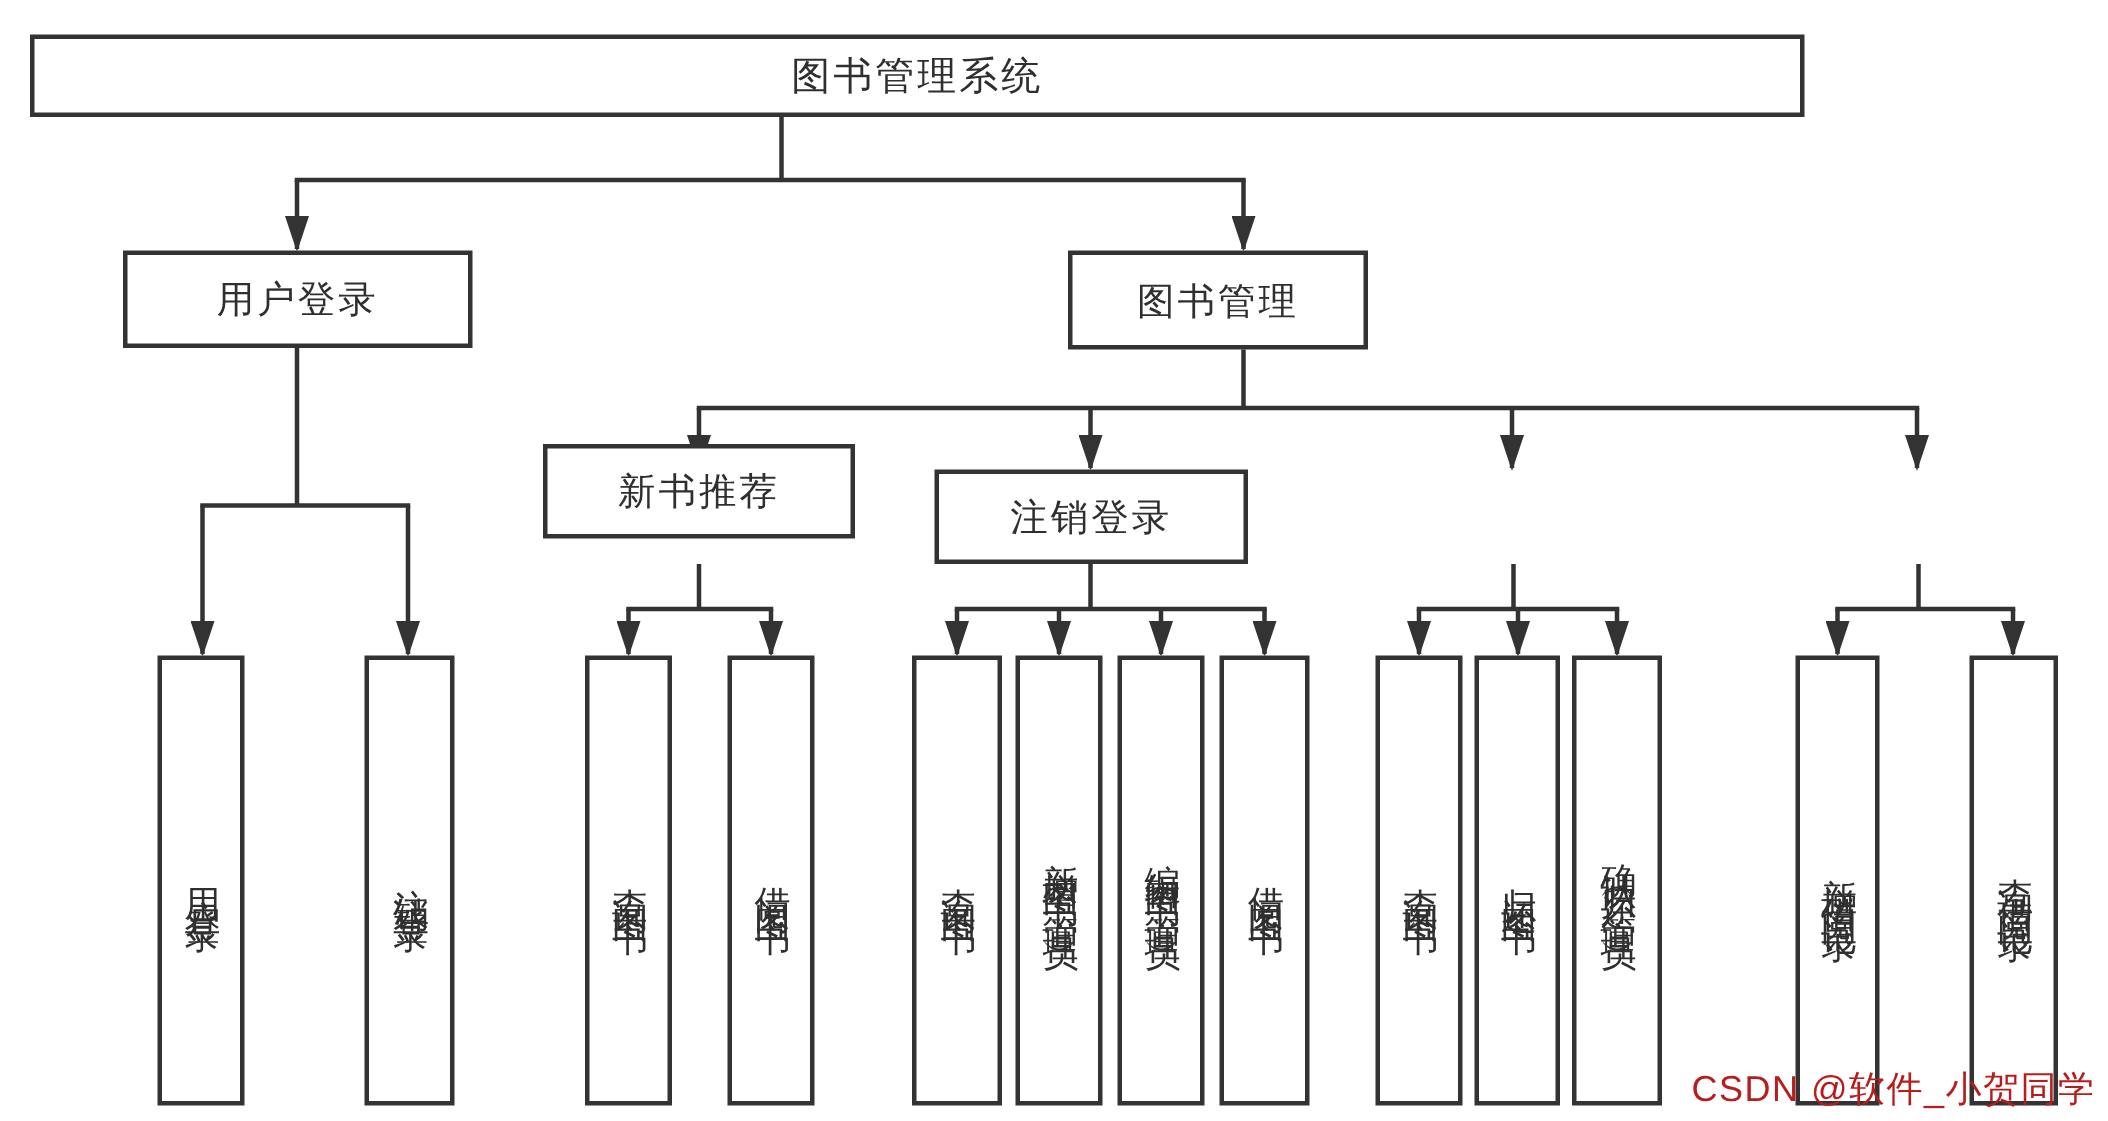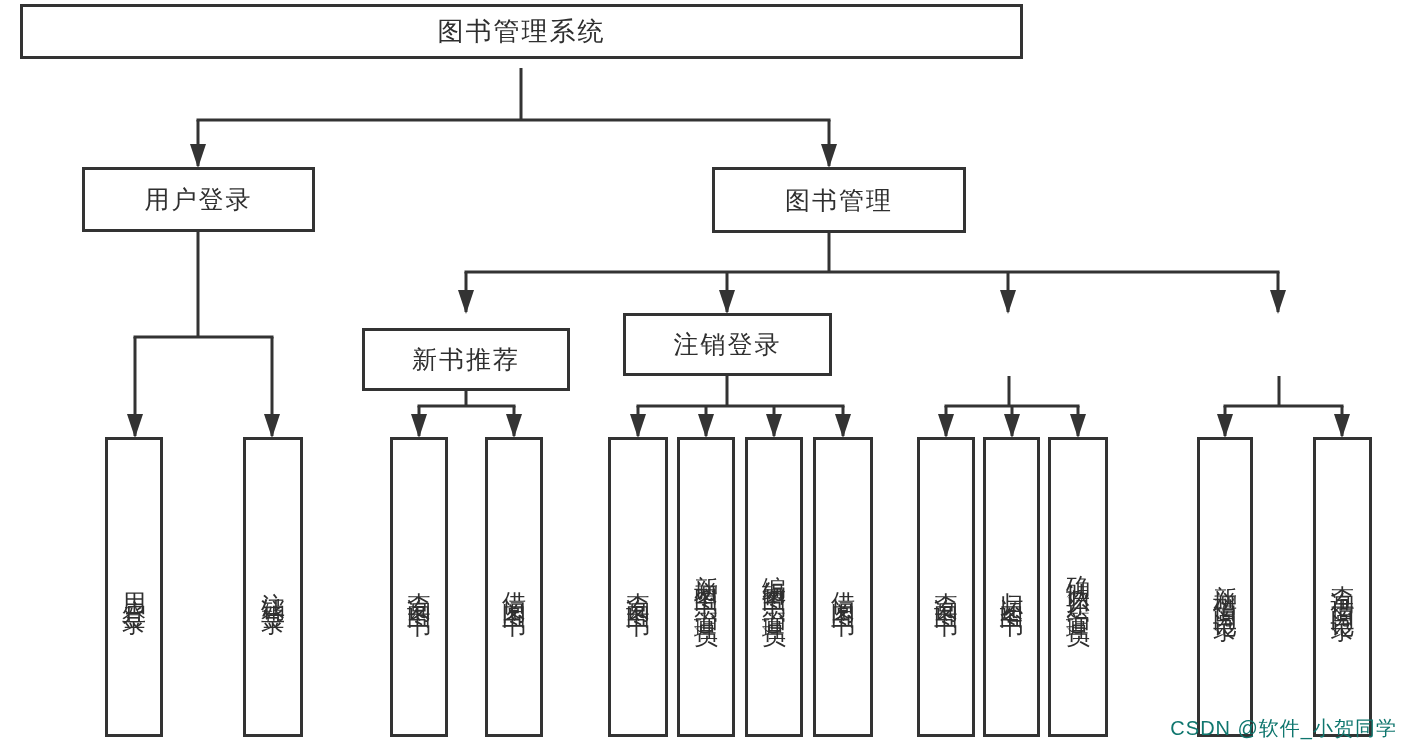--- a/index.html
+++ b/index.html
@@ -29,22 +29,22 @@
     text-orientation:mixed;
     font-size:24px;
     letter-spacing:7px;
     line-height:1;
     padding:8px 0;
     white-space:normal;
   }
   .watermark{
     position:absolute;
     right:8px;bottom:5px;
-    font-size:20px;
-    color:#0f766e;
+    font-size:24px;
+    color:#b91c1c;
     letter-spacing:1px;
     z-index:5;
     white-space:nowrap;
     text-align:right;
   }
 </style>
 </head>
 <body>
 
 <div class="canvas">
@@ -97,26 +97,26 @@
       <line x1="1078" y1="406" x2="1078" y2="436" marker-end="url(#arw)"></line>
     </g>
     <g stroke="#333333" stroke-width="3" fill="none">
       <path d="M1279,376 V406"></path>
       <path d="M1223.5,406 H1343.5"></path>
       <line x1="1225" y1="406" x2="1225" y2="436" marker-end="url(#arw)"></line>
       <line x1="1342" y1="406" x2="1342" y2="436" marker-end="url(#arw)"></line>
     </g>
   </svg>
 
-  <div class="box title-box" style="left:20px;top:4px;width:1003px;height:55px;">图书管理系统</div>
+  <div class="box title-box" style="left:20px;top:23px;width:1183px;height:55px;">图书管理系统</div>
 
   <div class="box" style="left:82px;top:167px;width:233px;height:65px;">用户登录</div>
-  <div class="box" style="left:712px;top:167px;width:254px;height:66px;">图书管理</div>
+  <div class="box" style="left:712px;top:167px;width:200px;height:66px;">图书管理</div>
 
-  <div class="box" style="left:362px;top:328px;width:208px;height:63px;">新书推荐</div>
+  <div class="box" style="left:362px;top:296px;width:208px;height:63px;">新书推荐</div>
   <div class="box" style="left:623px;top:313px;width:209px;height:63px;">注销登录</div>
 
   <div class="box vbox" style="left:105px;top:437px;width:58px;height:300px;">用户登录</div>
   <div class="box vbox" style="left:243px;top:437px;width:60px;height:300px;">注销登录</div>
 
   <div class="box vbox" style="left:390px;top:437px;width:58px;height:300px;">查询图书</div>
   <div class="box vbox" style="left:485px;top:437px;width:58px;height:300px;">借阅图书</div>
 
   <div class="box vbox" style="left:608px;top:437px;width:60px;height:300px;">查询图书</div>
   <div class="box vbox" style="left:677px;top:437px;width:58px;height:300px;">新增图书（管理员）</div>

